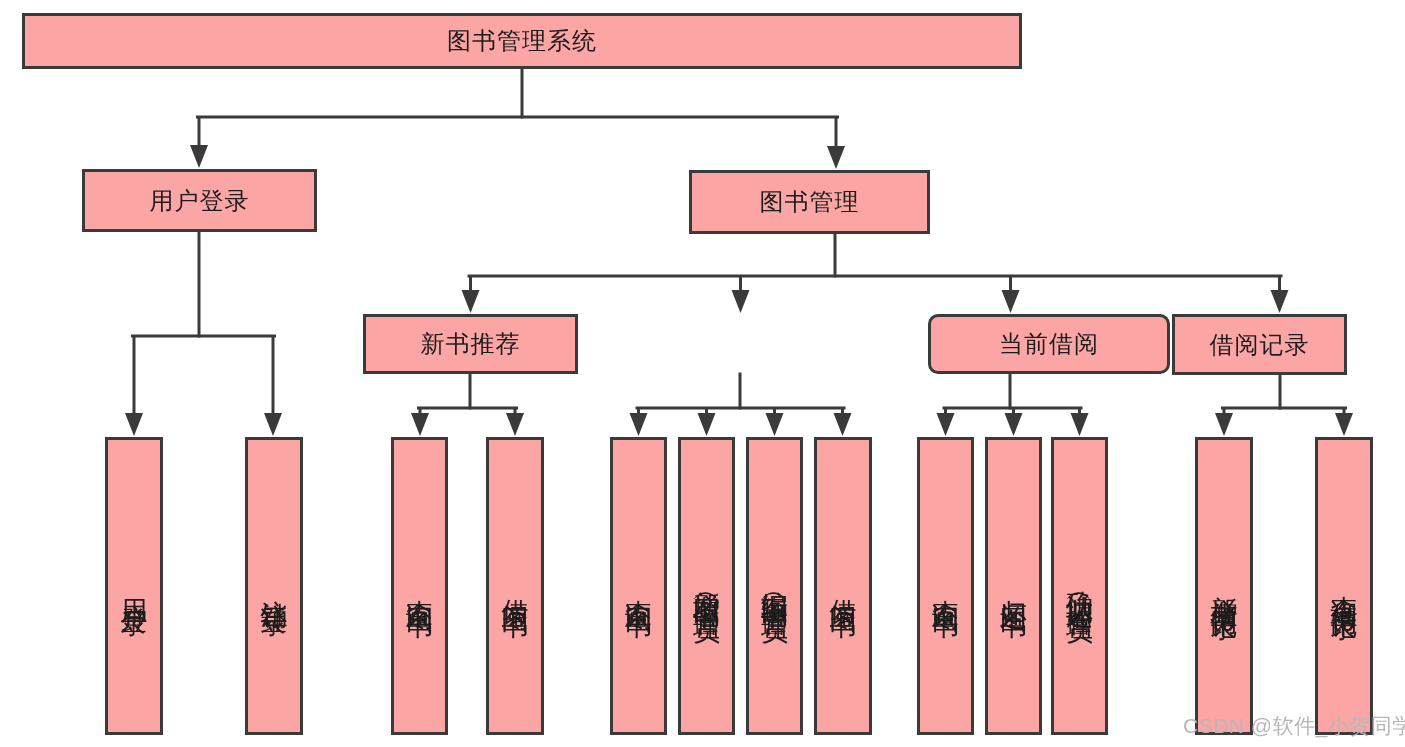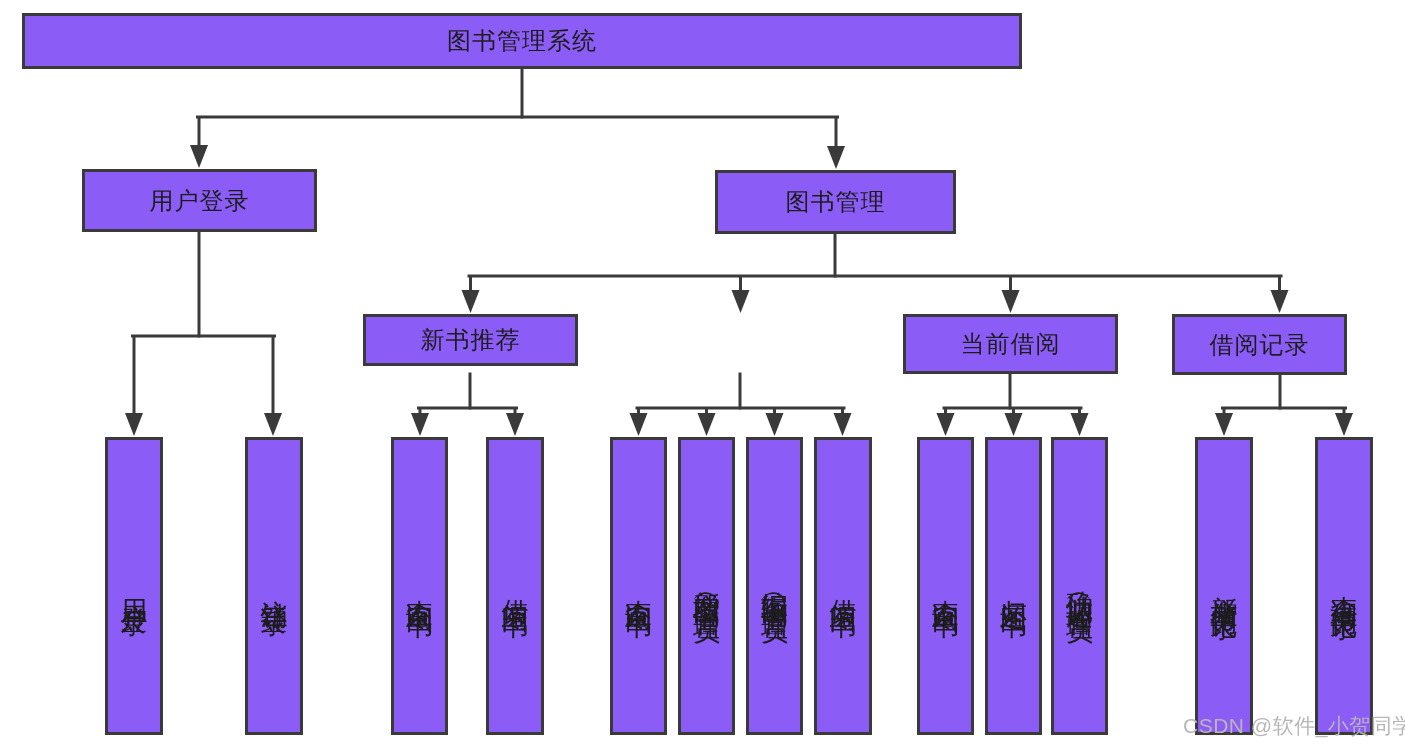--- a/index.html
+++ b/index.html
@@ -17,21 +17,21 @@
   }
   #connectors {
     position: absolute;
     left: 0;
     top: 0;
     z-index: 1;
   }
   .node {
     position: absolute;
     box-sizing: border-box;
-    background: #8b5cf6;
+    background: #fca5a5;
     border: 3px solid #3a3a3a;
     display: flex;
     align-items: center;
     justify-content: center;
     z-index: 2;
     color: #1c1c1c;
   }
   .node span {
     font-size: 24px;
     letter-spacing: 1px;
@@ -113,27 +113,27 @@
       <line x1="1344" y1="408" x2="1344" y2="418" stroke="#3a3a3a" stroke-width="3"></line>
       <polygon points="1335,413 1353,413 1344,436" fill="#3a3a3a"></polygon>
     </svg>
   <div id="watermark">CSDN @软件_小贺同学</div>
 <div class="node" style="left: 22px; top: 13px; width: 1000px; height: 56px;">
       <span>图书管理系统</span>
     </div>
     <div class="node" style="left: 82px; top: 169px; width: 235px; height: 63px;">
       <span>用户登录</span>
     </div>
-    <div class="node" style="left: 715px; top: 170px; width: 241px; height: 64px; text-align: center;">
+    <div class="node" style="left: 689px; top: 170px; width: 241px; height: 64px; text-align: center;">
       <span>图书管理</span>
     </div>
-    <div class="node" style="left: 363px; top: 314px; width: 215px; height: 52px;">
+    <div class="node" style="left: 363px; top: 314px; width: 215px; height: 60px;">
       <span>新书推荐</span>
     </div>
-    <div class="node" style="left: 903px; top: 314px; width: 215px; height: 60px;">
+    <div class="node" style="left: 928px; top: 314px; width: 242px; height: 60px; border-radius: 10px;">
       <span>当前借阅</span>
     </div>
     <div class="node" style="left: 1172px; top: 314px; width: 175px; height: 61px;">
       <span>借阅记录</span>
     </div>
     <div class="node vertical" style="left: 105px; top: 437px; width: 58px; height: 298px;">
       <span style="letter-spacing: 4px;">用户登录</span>
     </div>
     <div class="node vertical" style="left: 245px; top: 437px; width: 58px; height: 298px;">
       <span style="letter-spacing: 4px;">注销登录</span>

